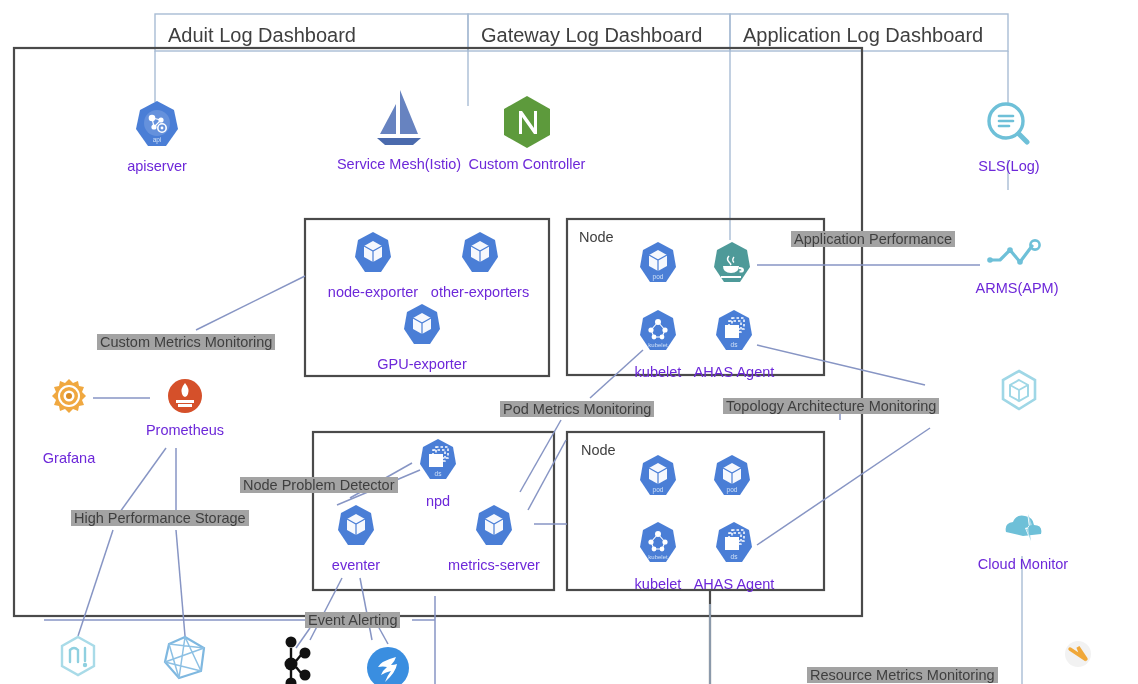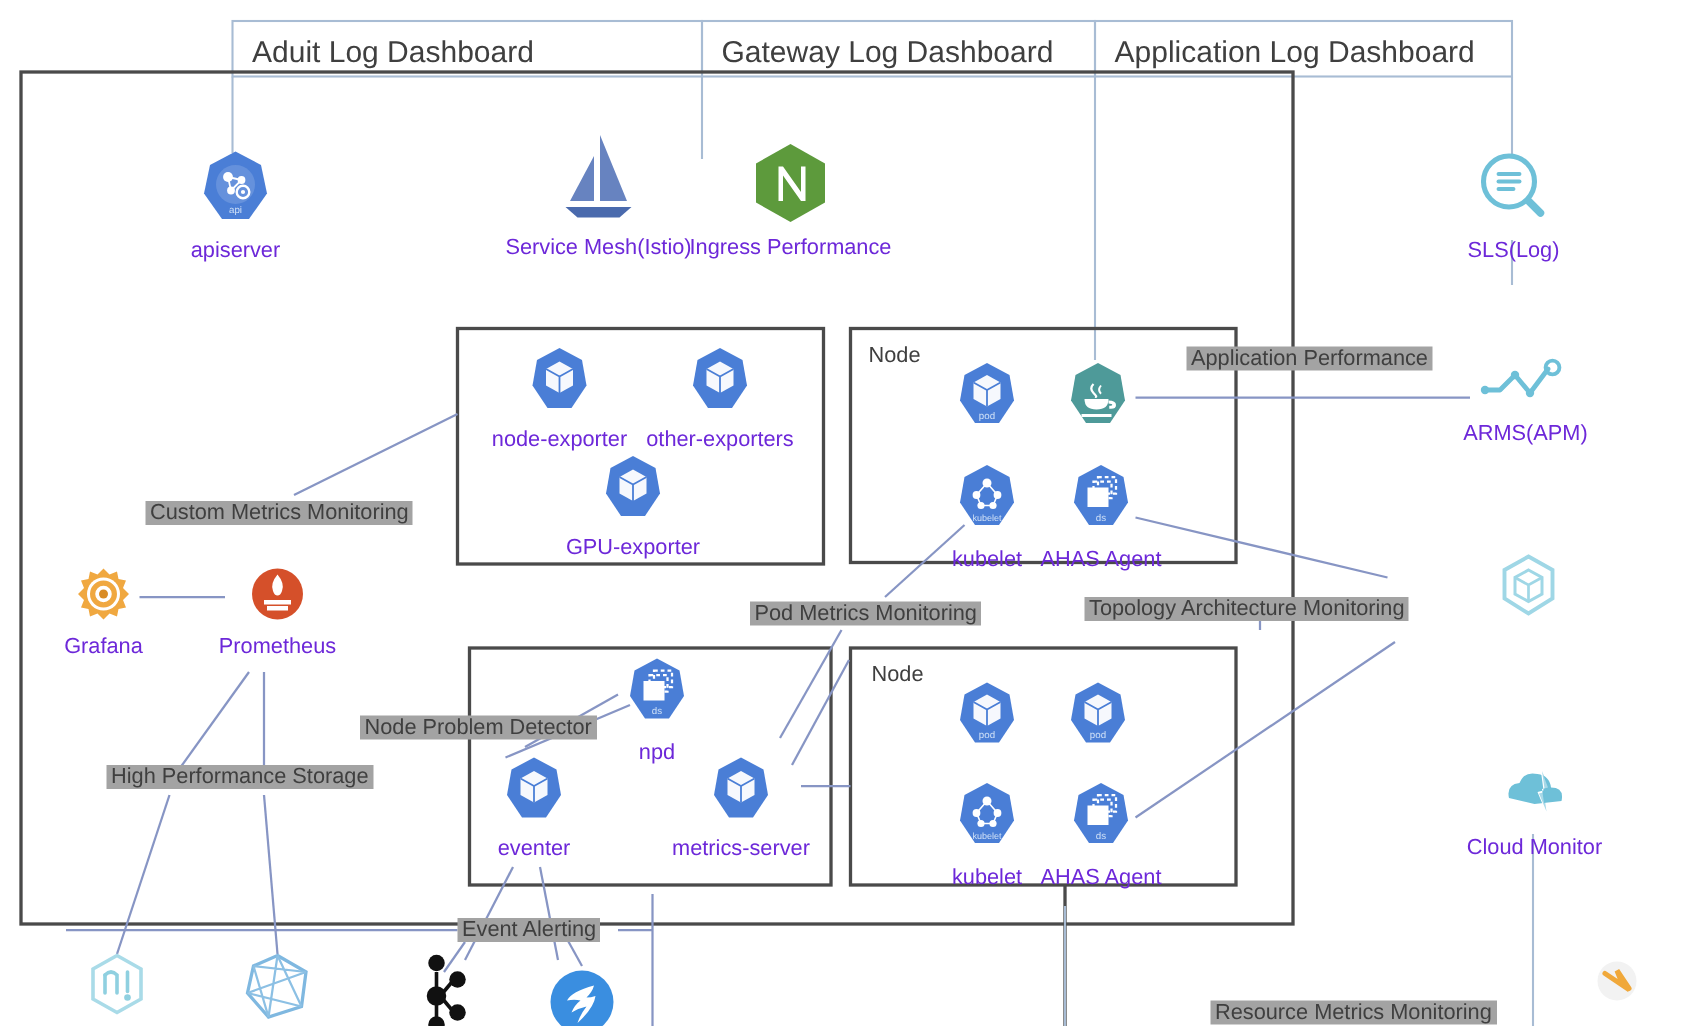--- a/index.html
+++ b/index.html
@@ -176,21 +176,21 @@
     <span class="caption">Service Mesh(Istio)</span>
   </div>
 
   <div class="node" style="left:466px; top:94px; width:122px;">
     <span class="glyph">
       <svg width="54" height="56" viewBox="0 0 54 56">
         <polygon points="27,2 50,15 50,41 27,54 4,41 4,15" fill="#5d9a3c"></polygon>
         <path d="M19 40 L19 17 L22 17 L34 34 L34 17 L37 17 L37 40 L34 40 L22 23 L22 40 Z" fill="#ffffff"></path>
       </svg>
     </span>
-    <span class="caption">Ingress Performance</span>
+    <span class="caption">Custom Controller</span>
   </div>
 
   <div class="node" style="left:972px; top:98px; width:74px;">
     <span class="glyph">
       <svg width="54" height="54" viewBox="0 0 54 54">
         <circle cx="24" cy="23" r="17" fill="none" stroke="#6ec0d8" stroke-width="3.4"></circle>
         <g stroke="#6ec0d8" stroke-width="2.6" stroke-linecap="round">
           <path d="M17 18 L31 18"></path>
           <path d="M17 23 L31 23"></path>
           <path d="M17 28 L27 28"></path>
@@ -400,21 +400,21 @@
           <rect x="22" y="10" width="12" height="11" stroke-dasharray="2.5 2"></rect>
           <rect x="19" y="13" width="12" height="11" stroke-dasharray="2.5 2"></rect>
         </g>
         <rect x="15" y="17" width="14" height="13" fill="#ffffff"></rect>
         <text x="24" y="39" font-size="6.5" fill="#cfe0f7" text-anchor="middle" font-family="Liberation Sans, sans-serif">ds</text>
       </svg>
     </span>
     <span class="caption">AHAS Agent</span>
   </div>
 
-  <div class="node" style="left:40px; top:376px; width:58px;">
+  <div class="node" style="left:40px; top:376px; width:58px;gap:28px;">
     <span class="glyph">
       <svg width="40" height="40" viewBox="0 0 40 40">
         <g fill="#f0a840">
           <path d="M20 3 L24 7 L29 5 L30 10 L35 11 L33 16 L37 20 L33 24 L35 29 L30 30 L29 35 L24 33 L20 37 L16 33 L11 35 L10 30 L5 29 L7 24 L3 20 L7 16 L5 11 L10 10 L11 5 L16 7 Z"></path>
         </g>
         <circle cx="20" cy="20" r="11" fill="#ffffff"></circle>
         <path d="M20 11 A9 9 0 1 1 11 20 A9 9 0 0 1 20 11 M20 14.5 A5.5 5.5 0 1 0 25.5 20 A5.5 5.5 0 0 0 20 14.5" fill="#f0a840"></path>
         <circle cx="20" cy="20" r="3" fill="#d98c25"></circle>
       </svg>
     </span>

